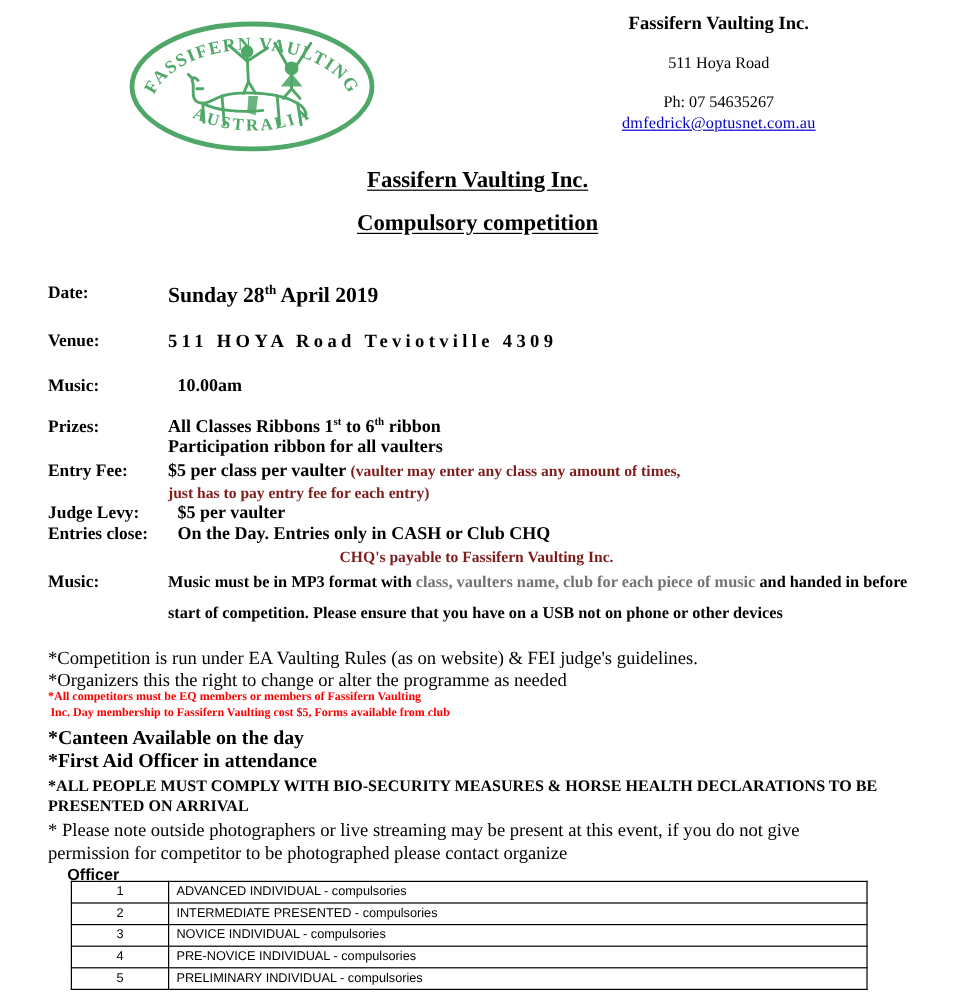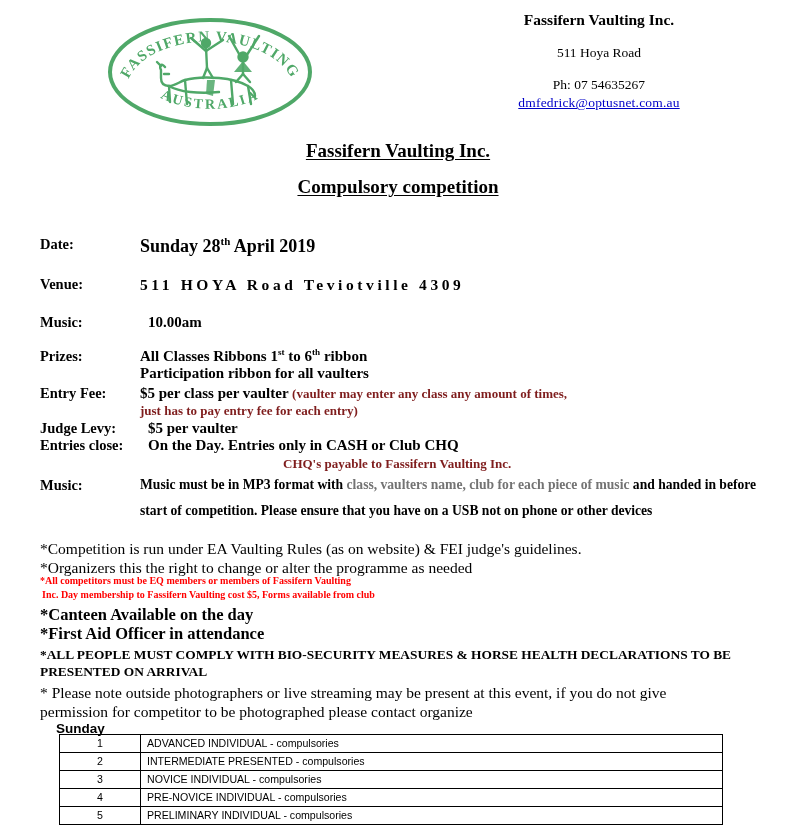--- a/index.html
+++ b/index.html
@@ -320,21 +320,21 @@
 <div class="note plain" id="note-2">*Organizers this the right to change or alter the programme as needed</div>
 <div class="note red" id="note-3">*All competitors must be EQ members or members of Fassifern Vaulting</div>
 <div class="note red" id="note-4"> Inc. Day membership to Fassifern Vaulting cost $5, Forms available from club</div>
 <div class="note lg" id="note-5">*Canteen Available on the day</div>
 <div class="note lg" id="note-6">*First Aid Officer in attendance</div>
 <div class="note cap" id="note-7">*ALL PEOPLE MUST COMPLY WITH BIO-SECURITY MEASURES &amp; HORSE HEALTH DECLARATIONS TO BE</div>
 <div class="note cap" id="note-8">PRESENTED ON ARRIVAL</div>
 <div class="note plain" id="note-9">* Please note outside photographers or live streaming may be present at this event, if you do not give</div>
 <div class="note plain" id="note-10">permission for competitor to be photographed please contact organize</div>
 
-<div id="classes-label">Sunday</div>
+<div id="classes-label">Officer</div>
 
 <table id="classes-table">
   <tbody>
     <tr>
       <td class="num">1</td>
       <td class="desc">ADVANCED INDIVIDUAL - compulsories</td>
     </tr>
     <tr>
       <td class="num">2</td>
       <td class="desc">INTERMEDIATE PRESENTED - compulsories</td>

